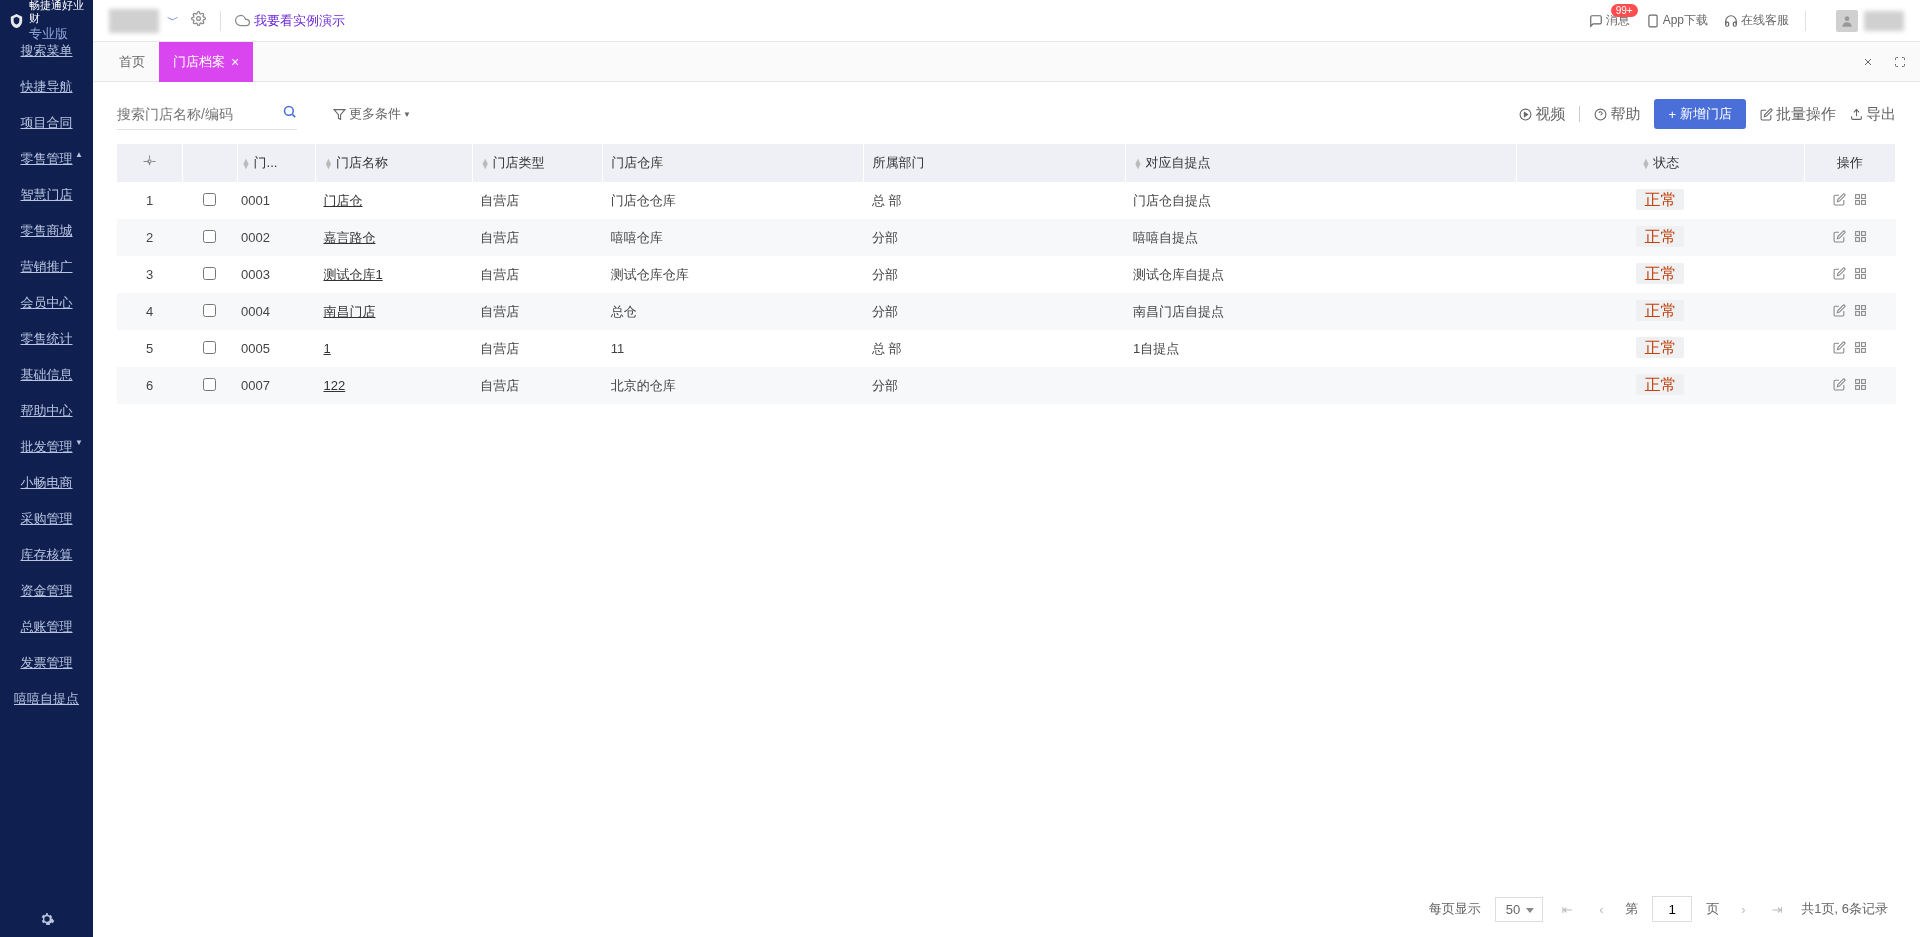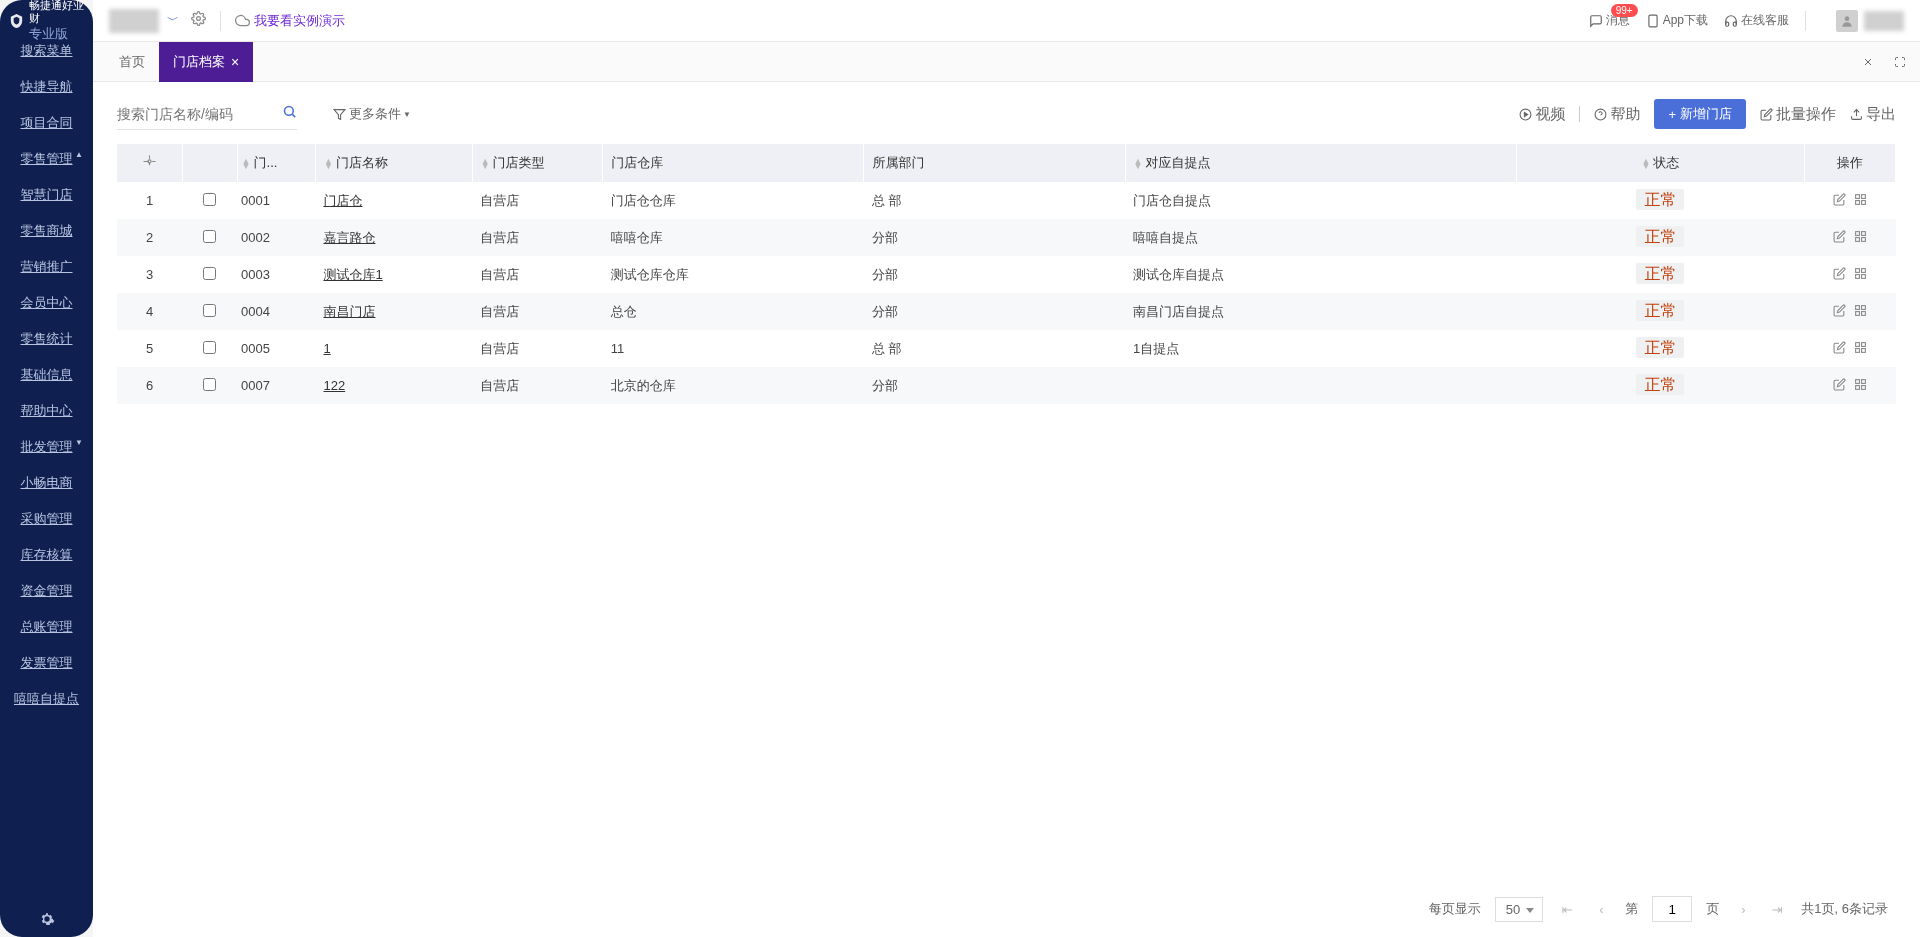--- a/index.html
+++ b/index.html
@@ -1,21 +1,21 @@
 <!DOCTYPE html>
 <html><head>
   <meta charset="utf-8">
   <style>
     * { margin: 0; padding: 0; box-sizing: border-box; font-family: "Microsoft YaHei", Arial, sans-serif; }
     body { background: #f5f5f5; overflow: hidden; }
     
     .app { display: flex; height: 937px; }
     
     
-    .sidebar { width: 93px; background: #0f2050; color: #b8c4e0; display: flex; flex-direction: column; border-radius: 22px; }
+    .sidebar { width: 93px; background: #0f2050; color: #b8c4e0; display: flex; flex-direction: column; }
     .logo-area { height: 42px; display: flex; align-items: center; padding: 4px 8px; color: #fff; }
     .logo-icon { width: 20px; height: 20px; margin-right: 4px; }
     .logo-text { font-size: 11px; line-height: 1.1; }
     .logo-sub { font-size: 13px; color: #8fa3d8; margin-top: 1px; }
     .menu { flex: 1; overflow-y: auto; }
     .menu-item { height: 36px; display: flex; justify-content: center; font-size: 13px; cursor: pointer; position: relative; text-decoration: underline; }
     .menu-item.sub { padding-left: 0; }
     .menu-item .arrow { position: absolute; right: 10px; font-size: 8px; }
     .settings-bottom { height: 36px; display: flex; align-items: center; justify-content: center; cursor: pointer; }
     
@@ -34,21 +34,21 @@
     .hr-item { display: flex; align-items: center; color: #666; font-size: 12px; cursor: pointer; position: relative; }
     .hr-item svg { margin-right: 3px; }
     .badge { position: absolute; top: -8px; right: -8px; background: #ff4d4f; color: #fff; font-size: 10px; padding: 1px 5px; border-radius: 8px; }
     .avatar-box { display: flex; align-items: center; gap: 6px; }
     .avatar { width: 22px; height: 22px; background: #d0d0d0; border-radius: 2px; display: flex; align-items: center; justify-content: center; }
     .avatar-blur { width: 40px; height: 20px; background: #d0d0d0; filter: blur(2px); }
     
     
     .tabs-bar { height: 40px; display: flex; align-items: center; padding: 0 12px; border-bottom: 1px solid #e8e8e8; background: #fafafa; position: relative;}
     .tab { height: 40px; padding: 0 14px; display: flex; align-items: center; font-size: 13px; color: #666; cursor: pointer; }
-    .tab.active { background: #4c1d95; color: #fff; }
+    .tab.active { background: #d946ef; color: #fff; }
     .tab-close { margin-left: 6px; font-size: 14px; cursor: pointer; }
     .tab-actions { position: absolute; right: 0; display: flex; align-items: center; gap: 8px; padding-right: 8px;}
     .tab-action-btn { width: 24px; height: 24px; display: flex; align-items: center; justify-content: center; cursor: pointer; color: #666; }
     
     
     .content { flex: 1; padding: 12px 24px 4px; display: flex; flex-direction: column; }
     
     
     .toolbar { display: flex; align-items: center; height: 40px; margin-bottom: 10px; }
     .search-box { position: relative; width: 180px; border-bottom: 1px solid #e0e0e0; display: flex; align-items: center; }

